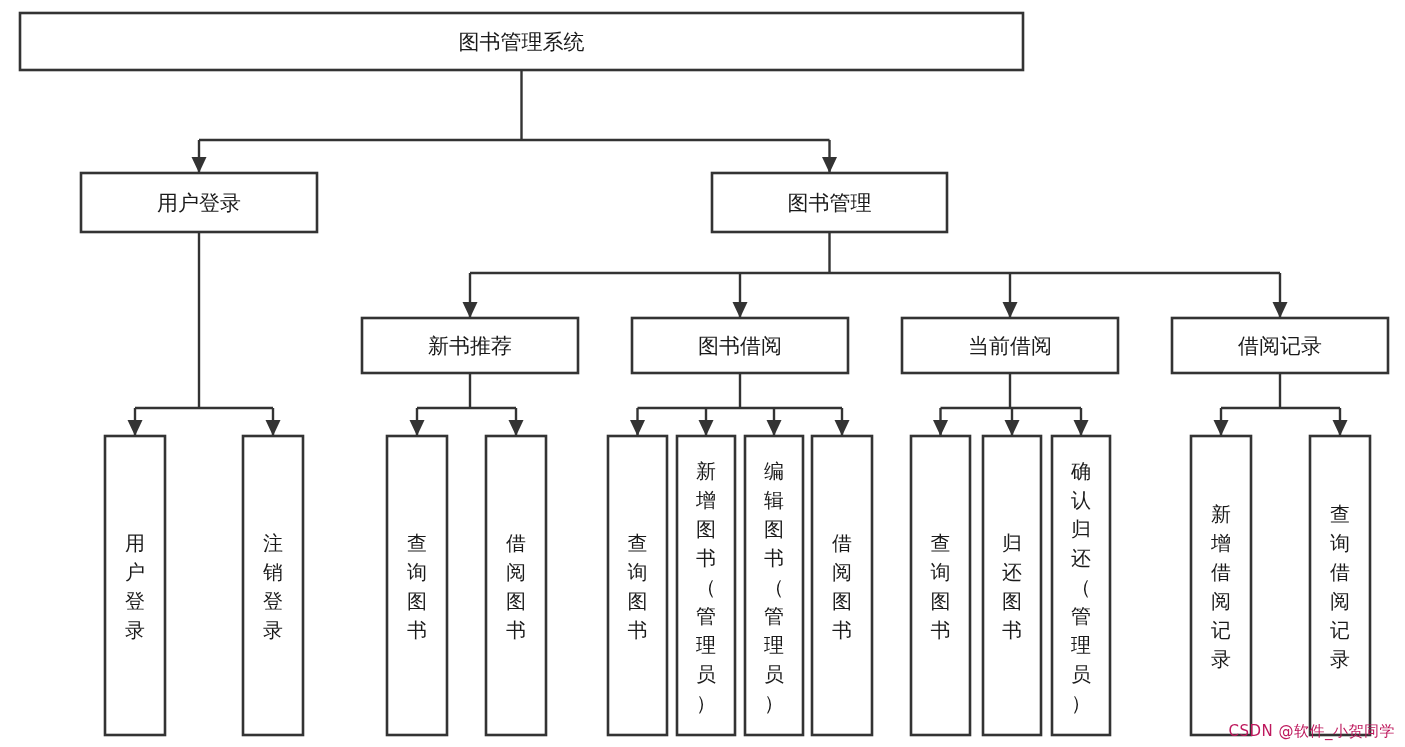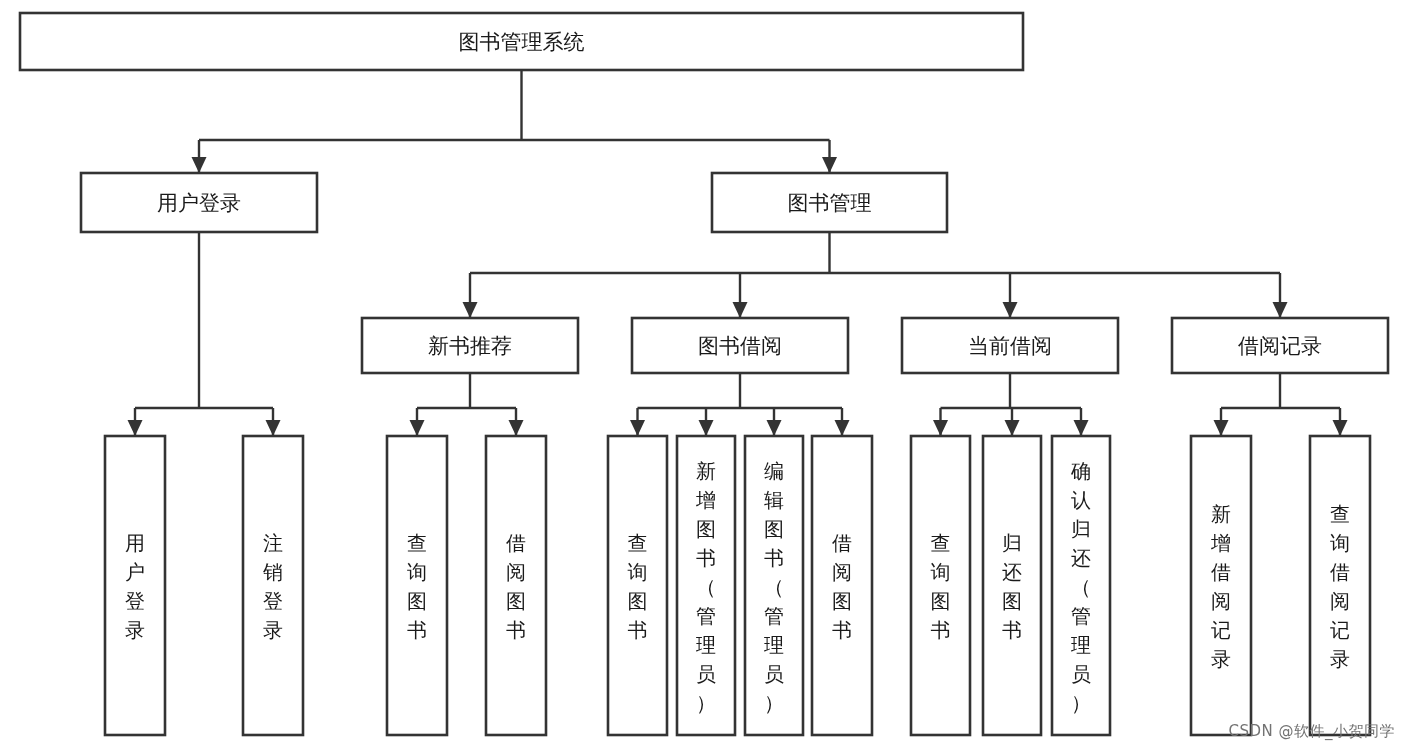--- a/index.html
+++ b/index.html
@@ -52,21 +52,21 @@
     font-size: 20px;
     fill: #1a1a1a;
     text-anchor: middle;
   }
   .watermark {
     position: absolute;
     right: 10px;
     bottom: 6px;
     font-family: "DejaVu Sans", "Liberation Sans", sans-serif;
     font-size: 15px;
-    color: #737373;
+    color: #be185d;
     white-space: nowrap;
     letter-spacing: 0.5px;
   }
 </style>
 </head>
 <body>
 
 <div id="diagram-root">
   <svg class="canvas" viewBox="0 0 1405 747" xmlns="http://www.w3.org/2000/svg">
     <g id="connectors">

